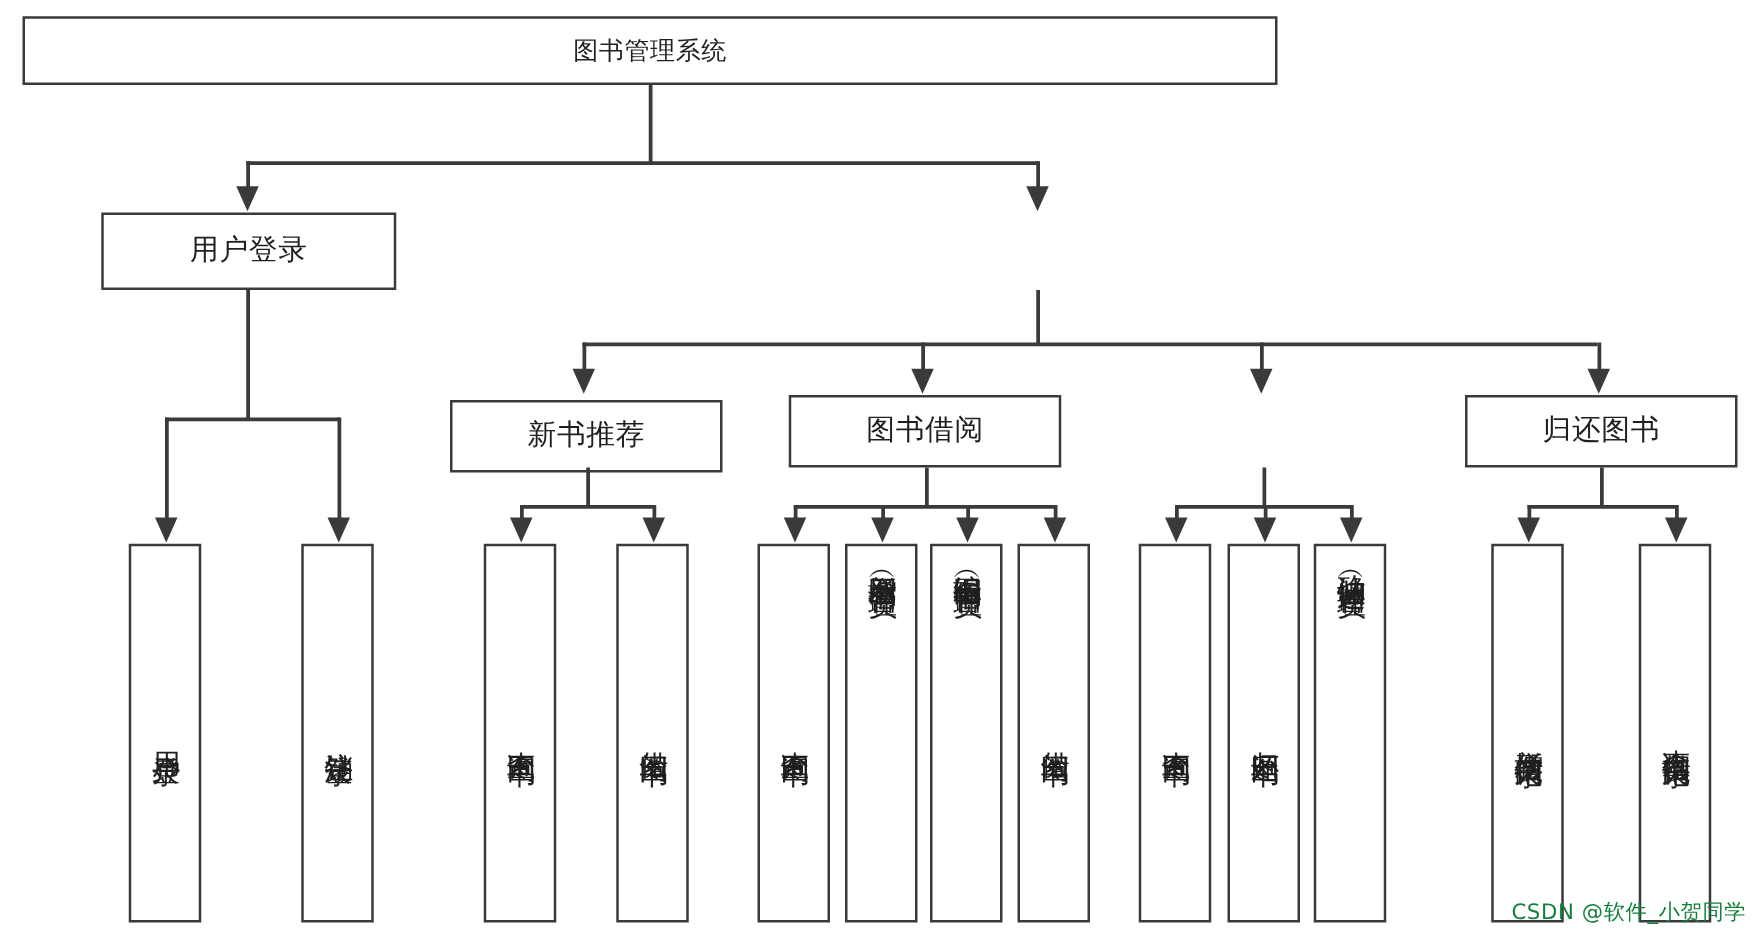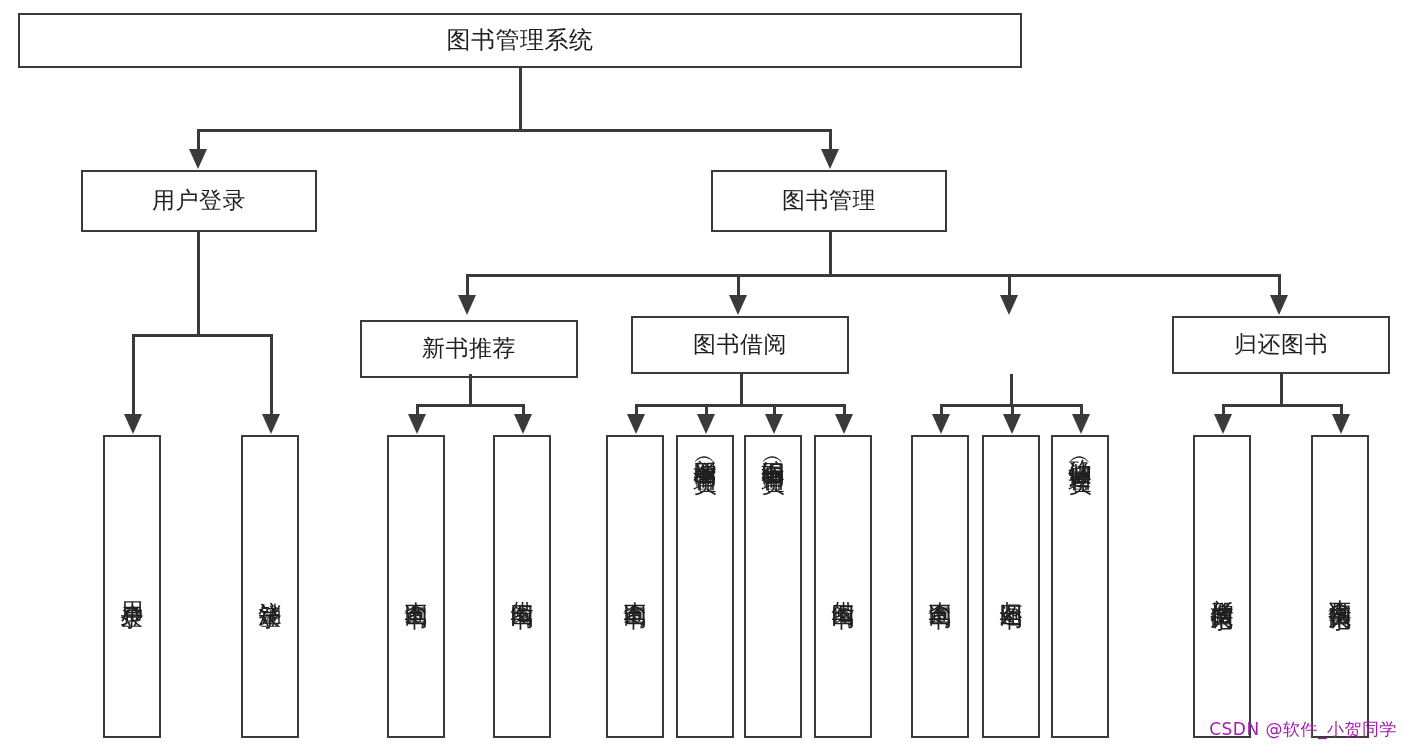--- a/index.html
+++ b/index.html
@@ -32,21 +32,21 @@
     display: block;
     text-align: center;
     line-height: 1.12;
     letter-spacing: 0.5px;
   }
   
   .node.h .label {
     font-size: 23px;
     white-space: nowrap;
   }
-  #n-root .label { font-size: 24px; }
+  #n-root .label { font-size: 20px; }
   
   .node.v {
     align-items: flex-start;
     justify-content: center;
     padding-top: 4px;
   }
   .node.v .label {
     writing-mode: vertical-rl;
     text-orientation: upright;
     font-size: 23px;
@@ -71,21 +71,21 @@
     height: 0;
     border-left: 9px solid transparent;
     border-right: 9px solid transparent;
     border-top: 20px solid #3a3a3a;
   }
   #watermark {
     position: absolute;
     right: 8px;
     bottom: 6px;
     font-size: 17px;
-    color: #a21caf;
+    color: #15803d;
     white-space: nowrap;
     letter-spacing: 0.5px;
     pointer-events: none;
   }
 </style>
 </head>
 <body>
 
 <div id="canvas">
 
@@ -97,23 +97,20 @@
 
   <div class="ln hz" style="left:197px; top:129px; width:634px;"></div>
 
   <div class="ln vt" style="left:197px; top:129px; height:22px;"></div>
   <div class="arrow" style="left:189px; top:149px;"></div>
   <div class="ln vt" style="left:829px; top:129px; height:22px;"></div>
   <div class="arrow" style="left:821px; top:149px;"></div>
 
   <div class="node h" id="n-l2-0" style="left:81px; top:170px; width:236px; height:62px;">
     <span class="label">用户登录</span>
-  </div>
-  <div class="node h" id="n-l2-1" style="left:711px; top:170px; width:236px; height:62px;">
-    <span class="label">图书管理</span>
   </div>
 
   <div class="ln vt" style="left:197px; top:232px; height:104px;"></div>
   <div class="ln hz" style="left:132px; top:334px; width:140px;"></div>
   <div class="ln vt" style="left:132px; top:334px; height:81px;"></div>
   <div class="arrow" style="left:124px; top:414px;"></div>
   <div class="ln vt" style="left:270px; top:334px; height:81px;"></div>
   <div class="arrow" style="left:262px; top:414px;"></div>
 
   <div class="ln vt" style="left:829px; top:232px; height:43px;"></div>

